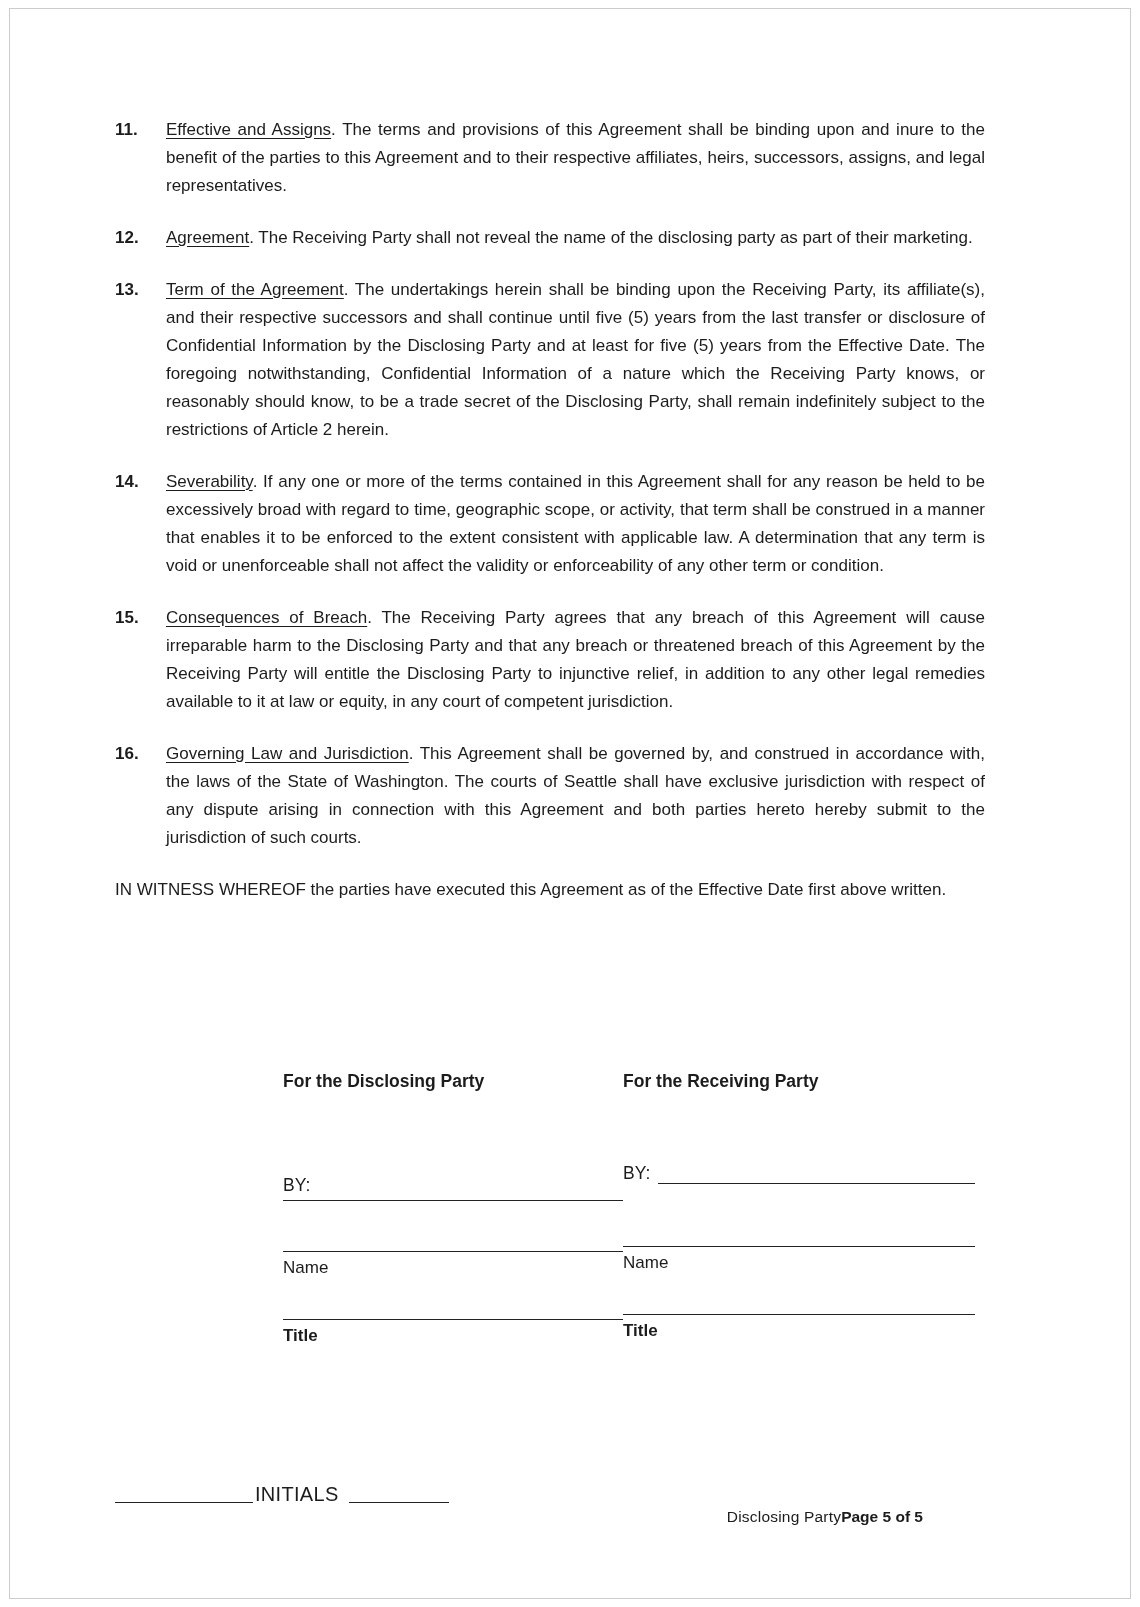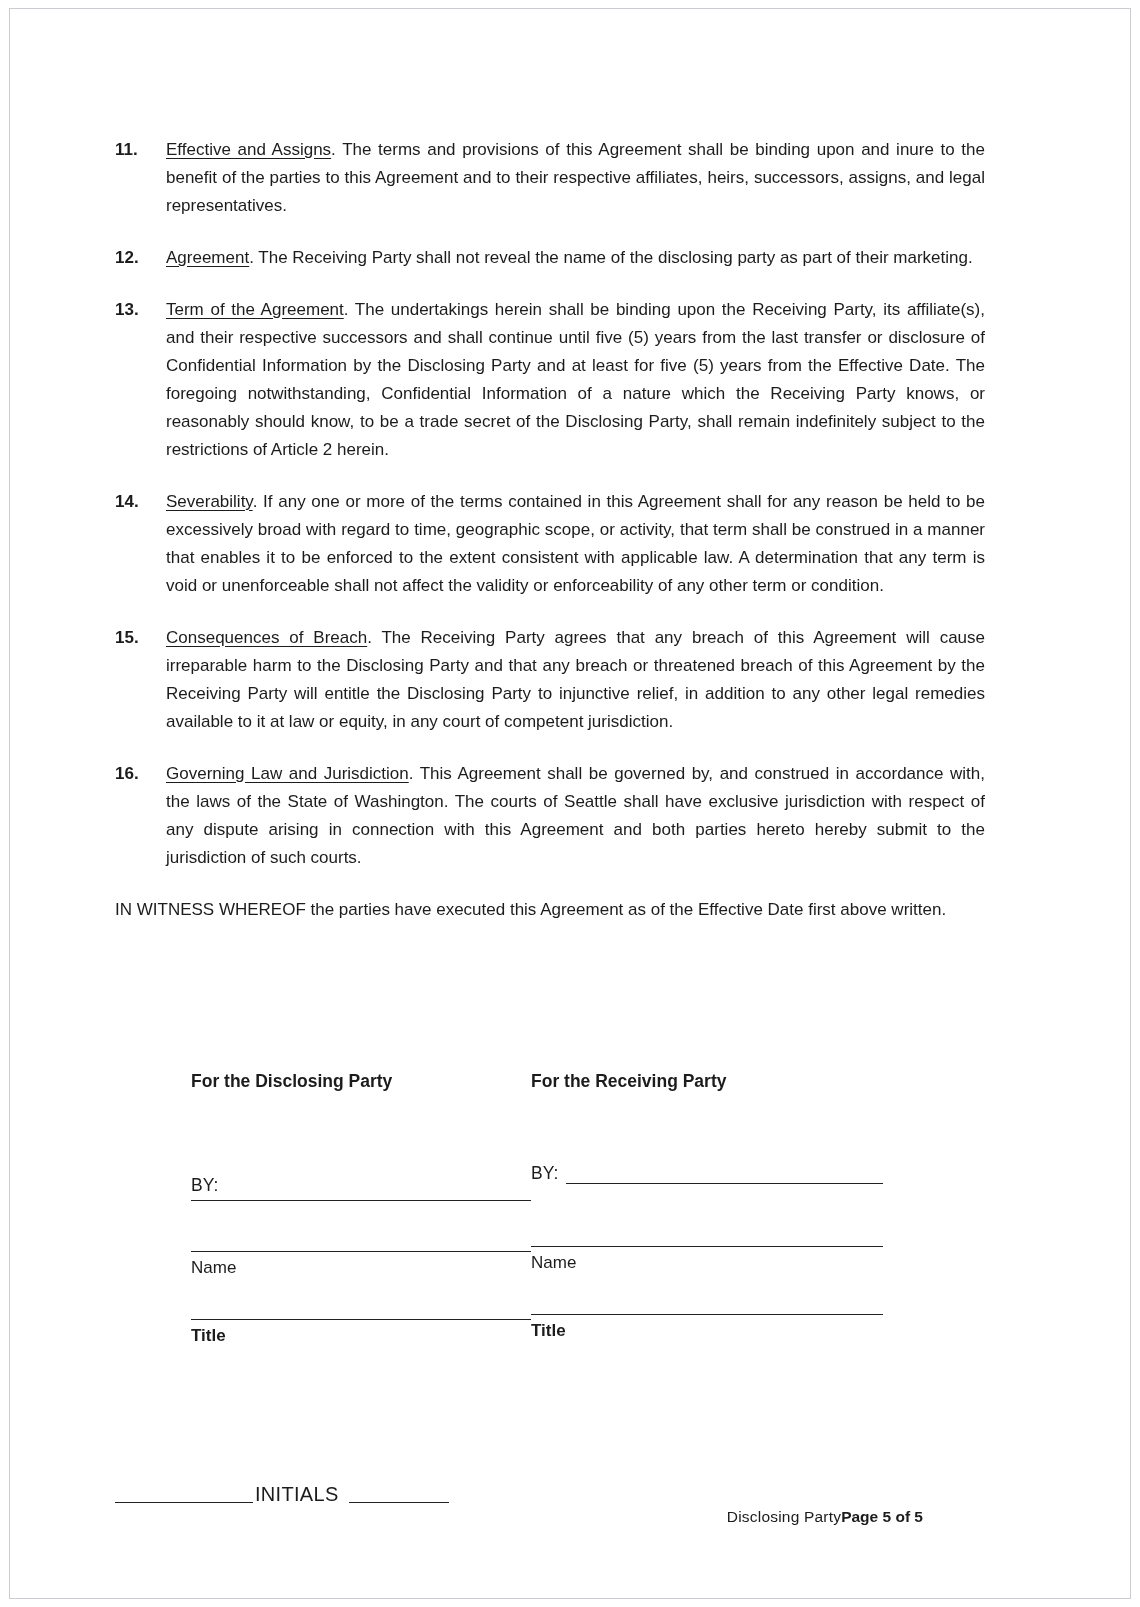--- a/index.html
+++ b/index.html
@@ -12,21 +12,21 @@
     overflow:hidden;
   }
   .page-frame {
     position:absolute;
     left:9px; top:8px; right:9px; bottom:8px;
     border:1px solid #c9cdd1;
     background:#ffffff;
   }
   .content {
     position:absolute;
-    left:115px; top:116px; width:870px;margin-top:20px;
+    left:115px; top:116px; width:870px;
   }
   .clause {
     display:flex;
     margin-bottom:24px;
   }
   .clause-num {
     flex:none;
     width:51px;
     font-weight:700;
     font-size:17px;
@@ -42,23 +42,23 @@
     text-decoration:underline;
     text-underline-offset:3px;
   }
   .witness {
     font-size:17px;
     line-height:28px;
     margin-top:4px;
   }
   .signatures {
     position:absolute;
-    left:107px; top:1070px; width:870px;
-    display:flex;
-    justify-content:center;
+    left:115px; top:1070px; width:870px;
+    display:flex;
+    justify-content:flex-end;
   }
   .sig-col { width:340px; }
   .sig-col.right { width:352px; margin-right:10px; }
   .sig-heading {
     font-weight:700;
     font-size:17.5px;
     line-height:22px;
   }
   .sig-by-row {
     margin-top:82px;

